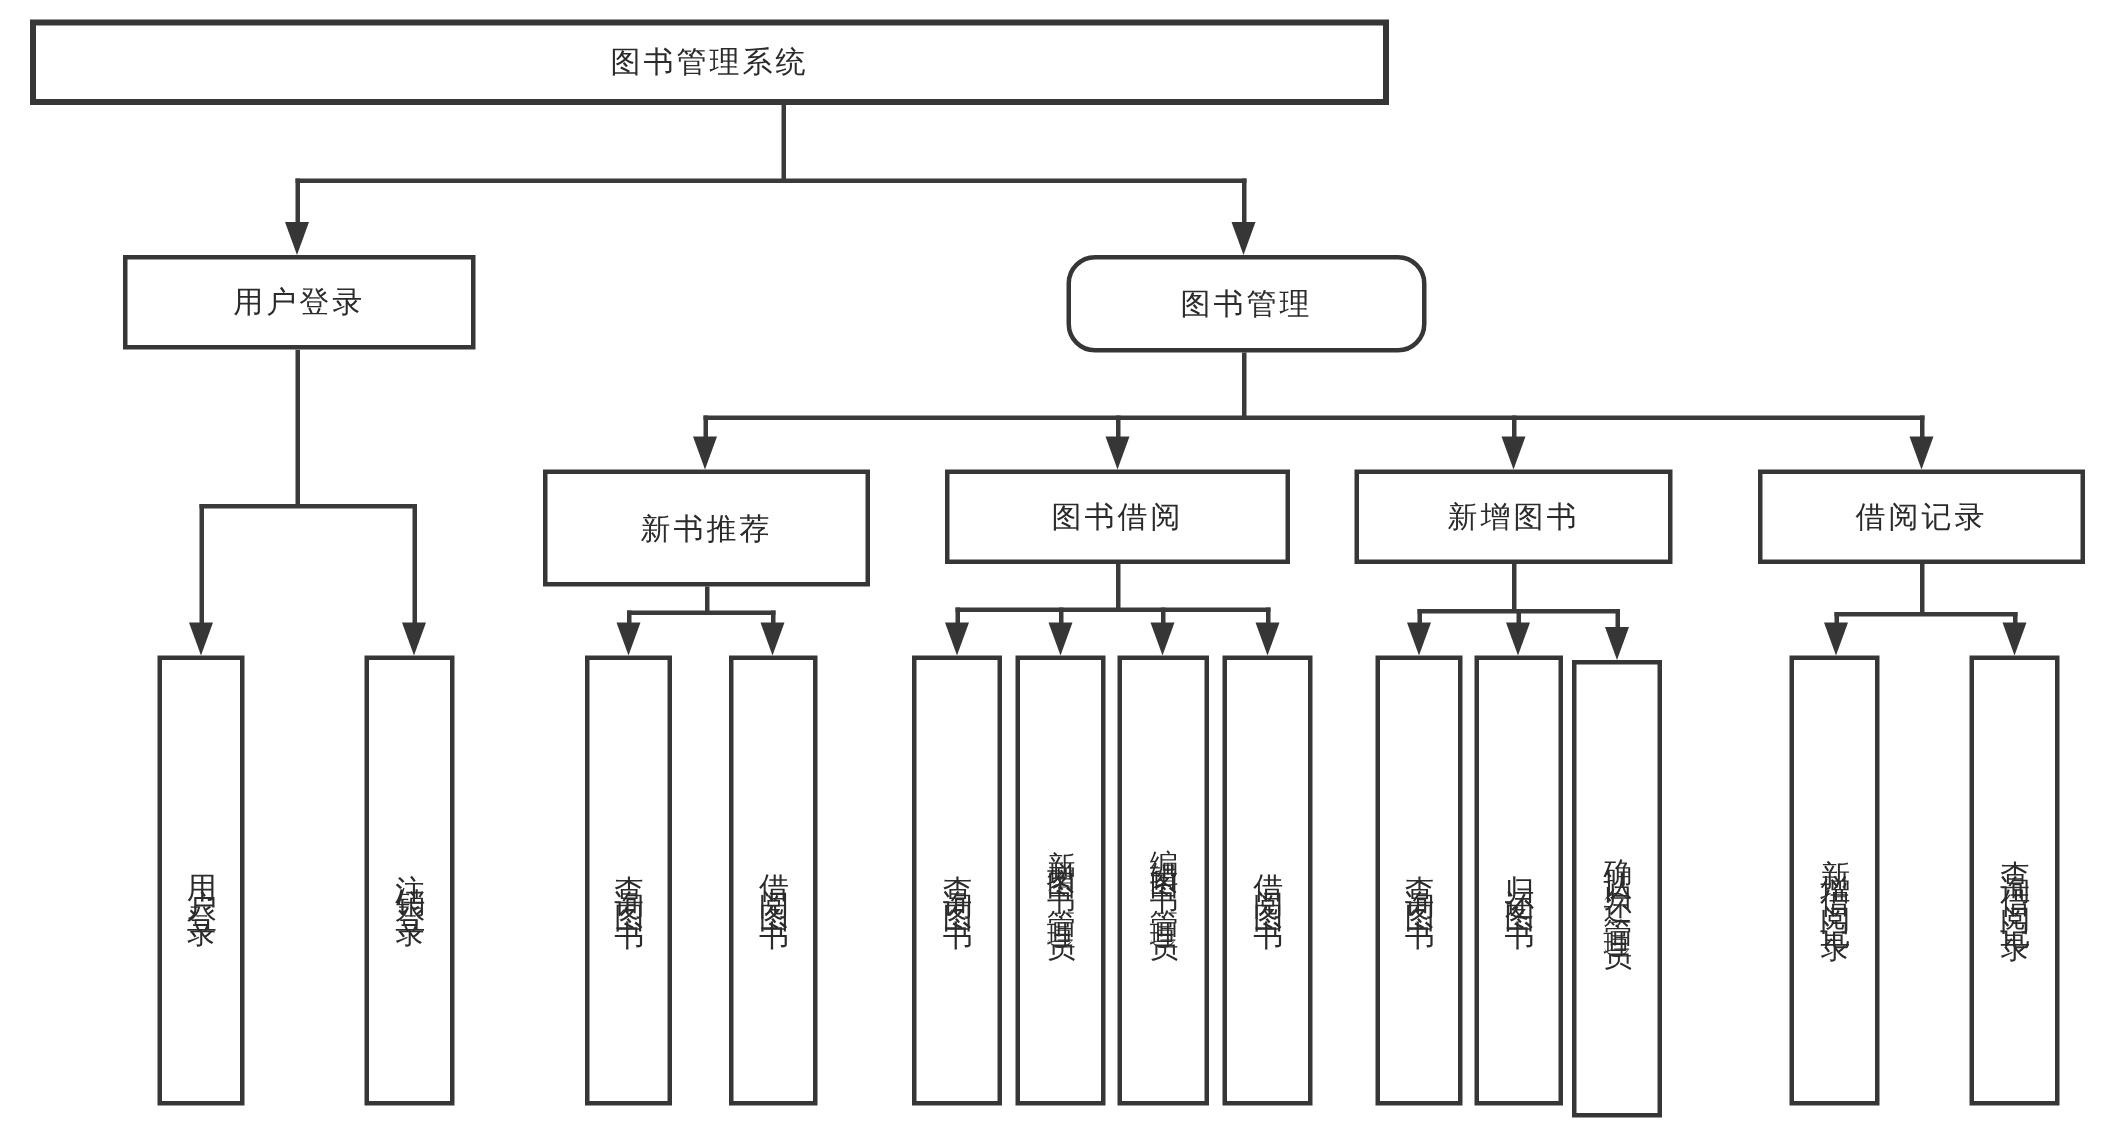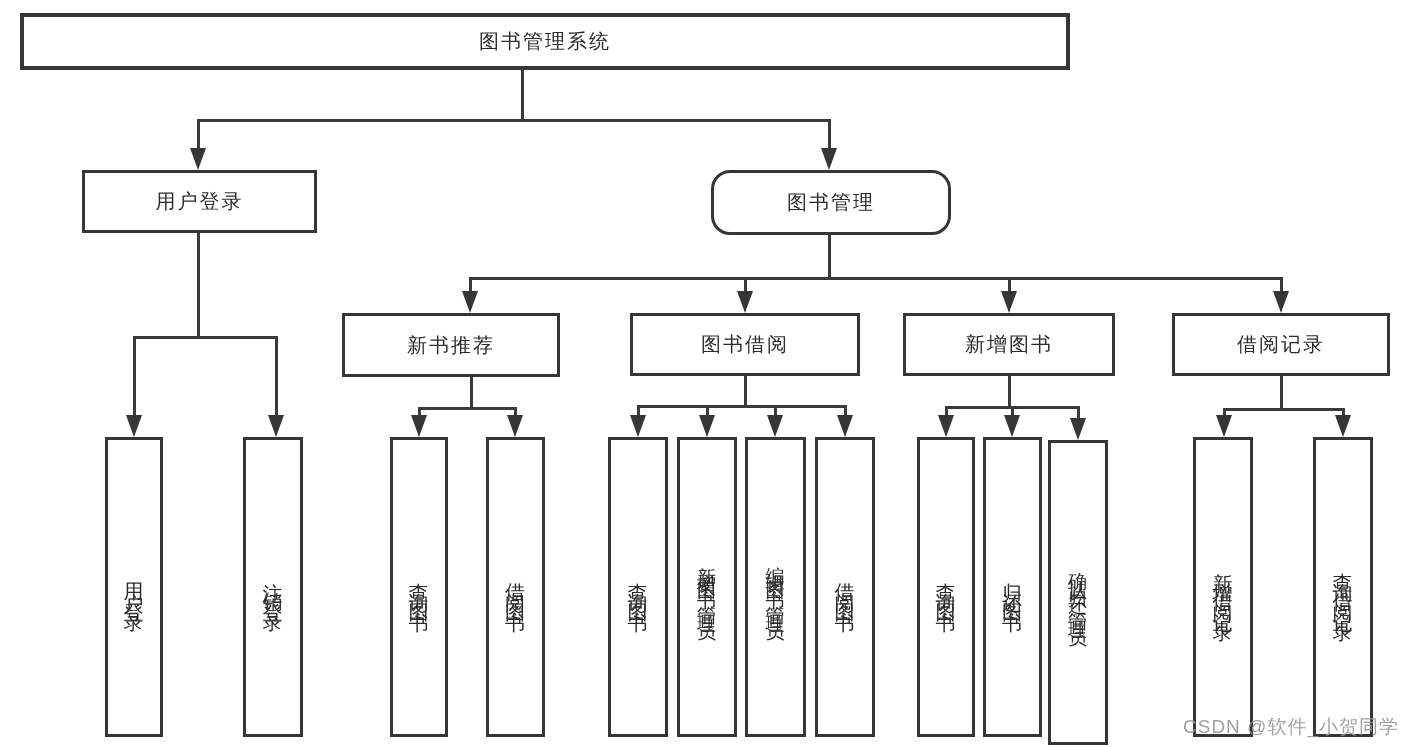--- a/index.html
+++ b/index.html
@@ -26,21 +26,21 @@
   .watermark {
     position:absolute; z-index:5; font-size:19px; letter-spacing:1px;
     color:rgba(150,150,150,0.9); white-space:nowrap;
   }
 </style>
 </head>
 <body>
 
 <div id="diagram">
 
-  <div class="box root-box" style="left:20px; top:13px; width:1050px; height:57px;">
+  <div class="box root-box" style="left:20px; top:13px; width:906px; height:57px;">
     <span class="hlabel">图书管理系统</span>
   </div>
 
   <div class="vline" style="left:521px; top:70px;  height:50px;"></div>
   <div class="hline" style="left:197px; top:119px; width:634px;"></div>
   <div class="vline" style="left:197px; top:119px; height:32px;"></div>
   <div class="arrowhead" style="left:190px; top:148px;"></div>
   <div class="vline" style="left:828px; top:119px; height:32px;"></div>
   <div class="arrowhead" style="left:821px; top:148px;"></div>
 
@@ -62,21 +62,21 @@
   <div class="hline" style="left:469px;  top:277px; width:814px;"></div>
   <div class="vline" style="left:469px;  top:277px; height:16px;"></div>
   <div class="arrowhead" style="left:462px;  top:291px;"></div>
   <div class="vline" style="left:744px;  top:277px; height:16px;"></div>
   <div class="arrowhead" style="left:737px;  top:291px;"></div>
   <div class="vline" style="left:1008px; top:277px; height:16px;"></div>
   <div class="arrowhead" style="left:1001px; top:291px;"></div>
   <div class="vline" style="left:1280px; top:277px; height:16px;"></div>
   <div class="arrowhead" style="left:1273px; top:291px;"></div>
 
-  <div class="box" style="left:342px; top:313px; width:218px; height:64px;">
+  <div class="box" style="left:362px; top:313px; width:218px; height:78px;">
     <span class="hlabel">新书推荐</span>
   </div>
   <div class="box" style="left:630px; top:313px; width:230px; height:63px;">
     <span class="hlabel">图书借阅</span>
   </div>
   <div class="box" style="left:903px; top:313px; width:212px; height:63px;">
     <span class="hlabel">新增图书</span>
   </div>
   <div class="box" style="left:1172px; top:313px; width:218px; height:63px;justify-content:center;">
     <span class="hlabel">借阅记录</span>
@@ -153,15 +153,14 @@
     <span class="vtext vtext-long">确认归还（管理员）</span>
   </div>
 
   <div class="box" style="left:1193px; top:437px; width:60px; height:300px;">
     <span class="vtext">新增借阅记录</span>
   </div>
   <div class="box" style="left:1313px; top:437px; width:60px; height:300px;">
     <span class="vtext">查询借阅记录</span>
   </div>
 
-  <div class="watermark" style="left:1183px; top:714px;">CSDN @软件_小贺同学</div>
 
 </div>
 
 </body></html>

